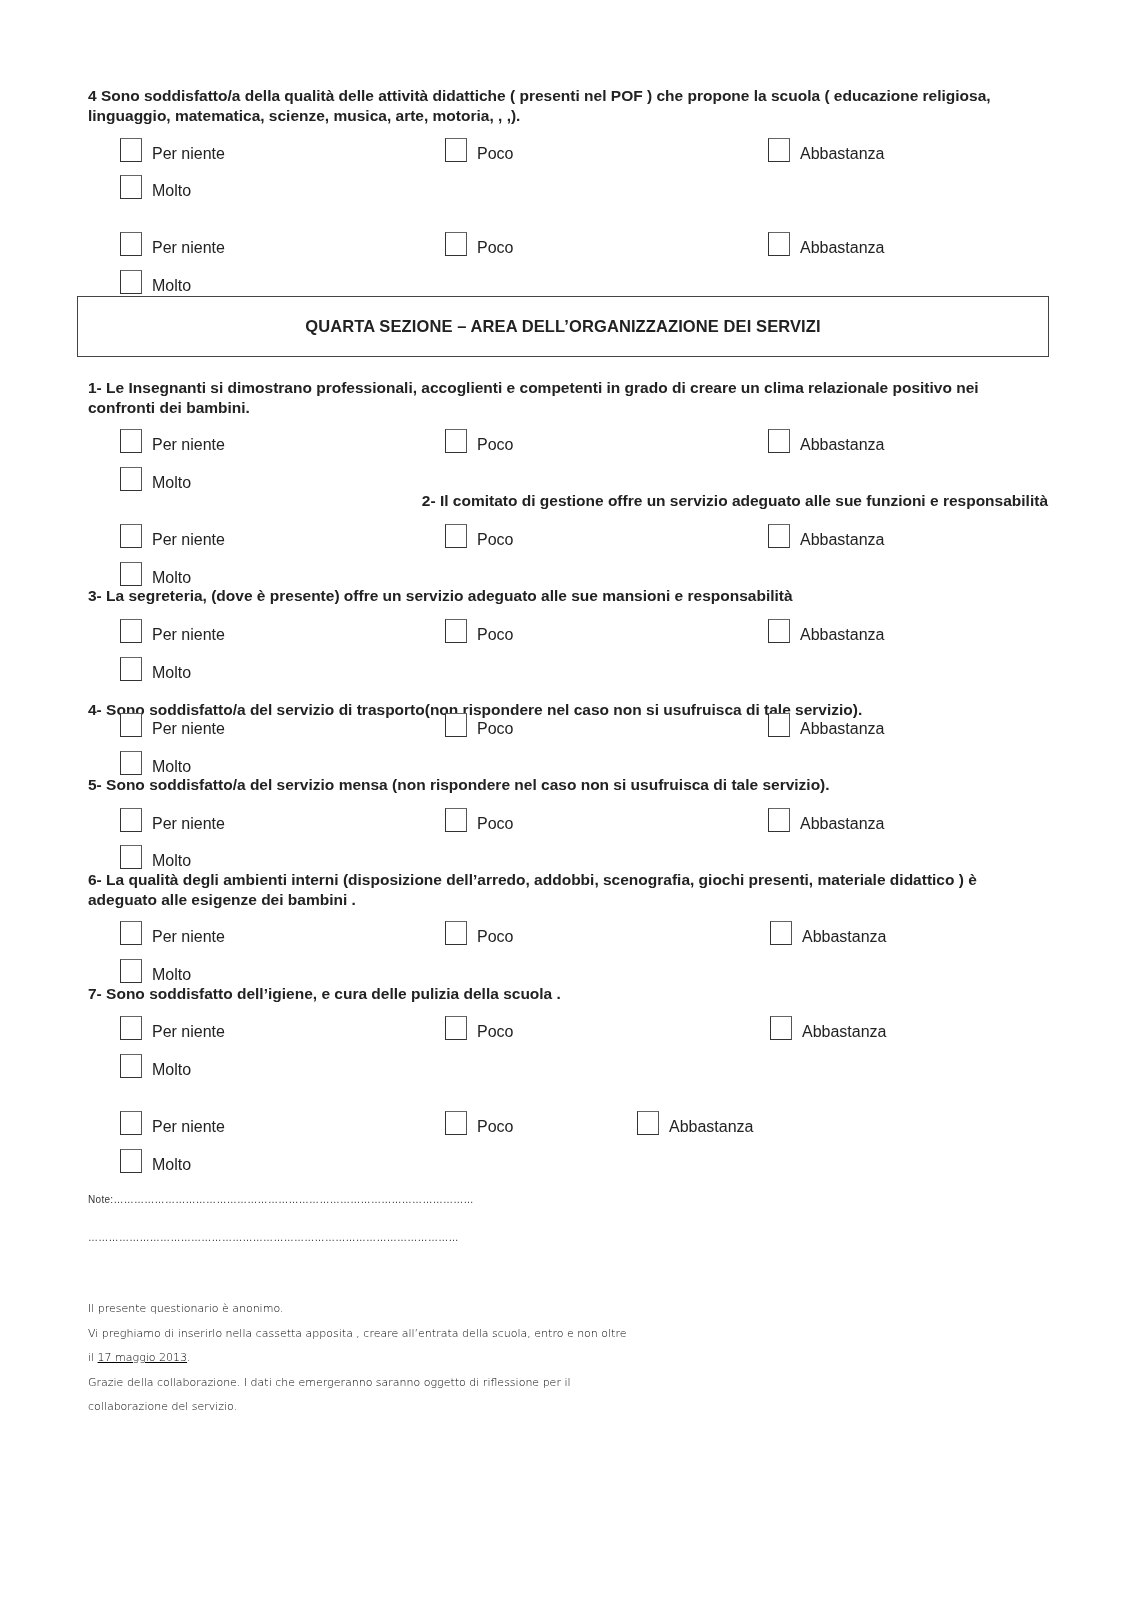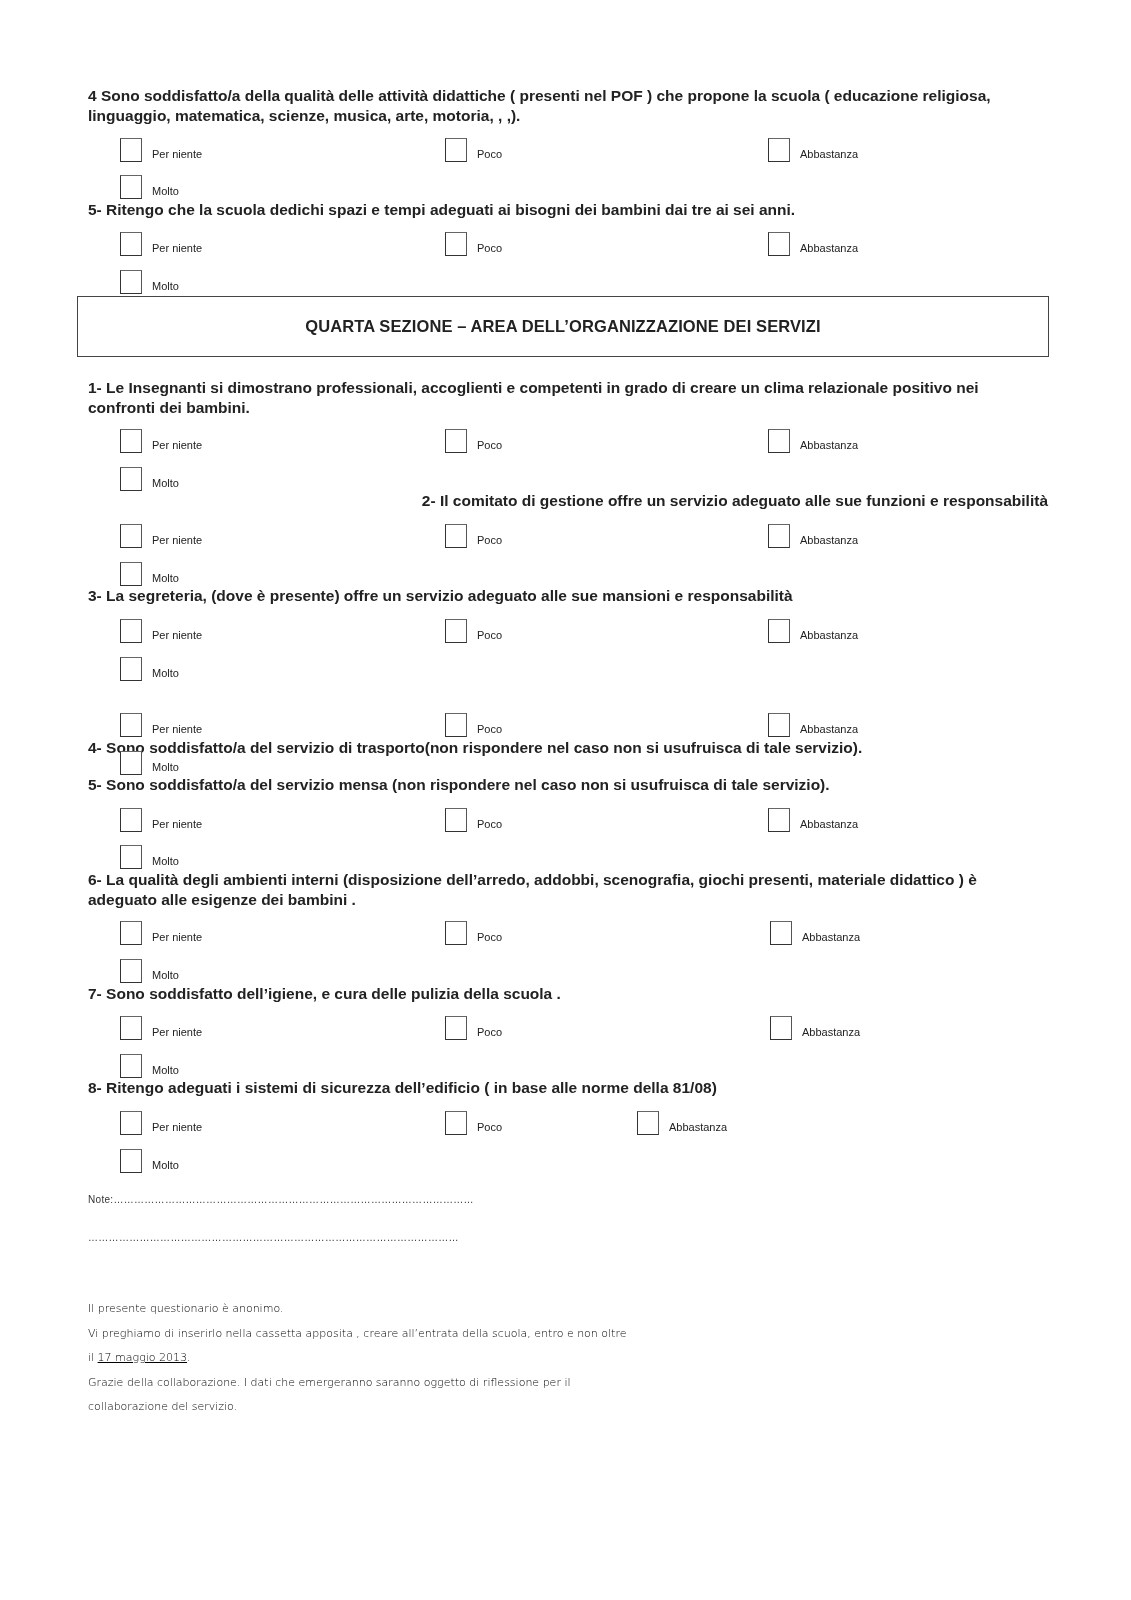--- a/index.html
+++ b/index.html
@@ -11,21 +11,21 @@
     .q-text {
       position: absolute; left: 88px; width: 960px;
       font-size: 15.5px; font-weight: bold; line-height: 20px; color: #222;
     }
     .opt { position: absolute; height: 26px; display: flex; align-items: flex-end; }
     .box {
       width: 22px; height: 24px; border: 1.4px solid #333; box-sizing: border-box;
       border-top-color: #666; border-right-color: #555; background: #fff;
       margin-right: 10px; cursor: pointer;
     }
-    .opt-label { font-size: 11px; color: #222; line-height: 16px; padding-bottom: 0px; }
+    .opt-label { font-size: 16px; color: #222; line-height: 16px; padding-bottom: 0px; }
     .section-box {
       position: absolute; left: 77px; top: 296px; width: 972px; height: 61px;
       border: 1.2px solid #444; box-sizing: border-box;
       display: flex; align-items: center; justify-content: center;
     }
     .section-title { font-size: 16.5px; font-weight: bold; color: #222; letter-spacing: 0.1px; }
     .note { position: absolute; left: 88px; font-size: 10px; color: #333; letter-spacing: 0.3px; white-space: nowrap; }
     .footer {
       position: absolute; left: 88px; top: 1297px; width: 960px;
       font-family: "DejaVu Sans", sans-serif; font-size: 11px; line-height: 24.5px; color: #000000; font-weight: 300;
@@ -48,21 +48,20 @@
     </div>
   <div class="opt" style="left:768px; top:136px;">
       <span class="box"></span>
       <span class="opt-label">Abbastanza</span>
     </div>
   <div class="opt" style="left:120px; top:173px;">
       <span class="box"></span>
       <span class="opt-label">Molto</span>
     </div>
 
-  <div class="q-text" style="top:200px;">5- Ritengo che la scuola dedichi spazi e tempi adeguati ai bisogni dei bambini dai tre ai sei anni.</div>
   <div class="opt" style="left:120px; top:230px;">
       <span class="box"></span>
       <span class="opt-label">Per niente</span>
     </div>
   <div class="opt" style="left:445px; top:230px;">
       <span class="box"></span>
       <span class="opt-label">Poco</span>
     </div>
   <div class="opt" style="left:768px; top:230px;">
       <span class="box"></span>
@@ -124,21 +123,21 @@
     </div>
   <div class="opt" style="left:768px; top:617px;">
       <span class="box"></span>
       <span class="opt-label">Abbastanza</span>
     </div>
   <div class="opt" style="left:120px; top:655px;">
       <span class="box"></span>
       <span class="opt-label">Molto</span>
     </div>
 
-  <div class="q-text" style="top:700px;margin-top:38px;">4- Sono soddisfatto/a del servizio di trasporto(non rispondere nel caso non si usufruisca di tale servizio).</div>
+  <div class="q-text" style="top:700px;">4- Sono soddisfatto/a del servizio di trasporto(non rispondere nel caso non si usufruisca di tale servizio).</div>
   <div class="opt" style="left:120px; top:711px;">
       <span class="box"></span>
       <span class="opt-label">Per niente</span>
     </div>
   <div class="opt" style="left:445px; top:711px;">
       <span class="box"></span>
       <span class="opt-label">Poco</span>
     </div>
   <div class="opt" style="left:768px; top:711px;">
       <span class="box"></span>
@@ -196,21 +195,20 @@
     </div>
   <div class="opt" style="left:770px; top:1014px;">
       <span class="box"></span>
       <span class="opt-label">Abbastanza</span>
     </div>
   <div class="opt" style="left:120px; top:1052px;">
       <span class="box"></span>
       <span class="opt-label">Molto</span>
     </div>
 
-  <div class="q-text" style="top:1078px;">8- Ritengo adeguati i sistemi di sicurezza dell’edificio ( in base alle norme della 81/08)</div>
   <div class="opt" style="left:120px; top:1109px;">
       <span class="box"></span>
       <span class="opt-label">Per niente</span>
     </div>
   <div class="opt" style="left:445px; top:1109px;">
       <span class="box"></span>
       <span class="opt-label">Poco</span>
     </div>
   <div class="opt" style="left:637px; top:1109px;">
       <span class="box"></span>

